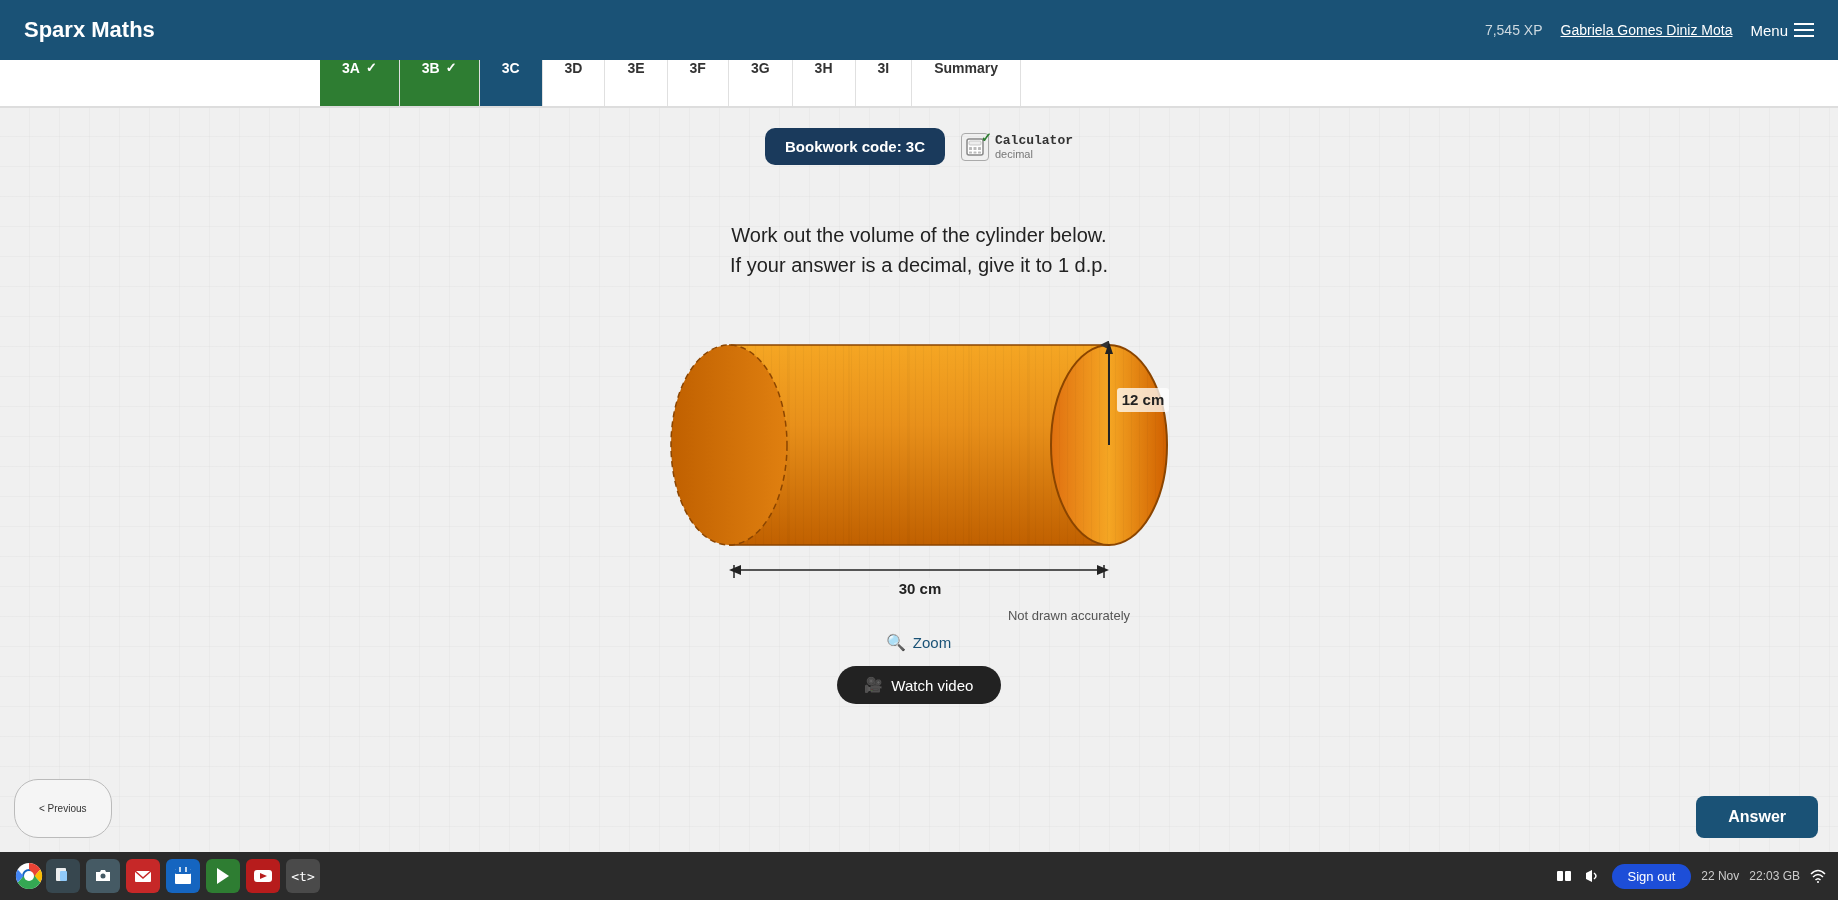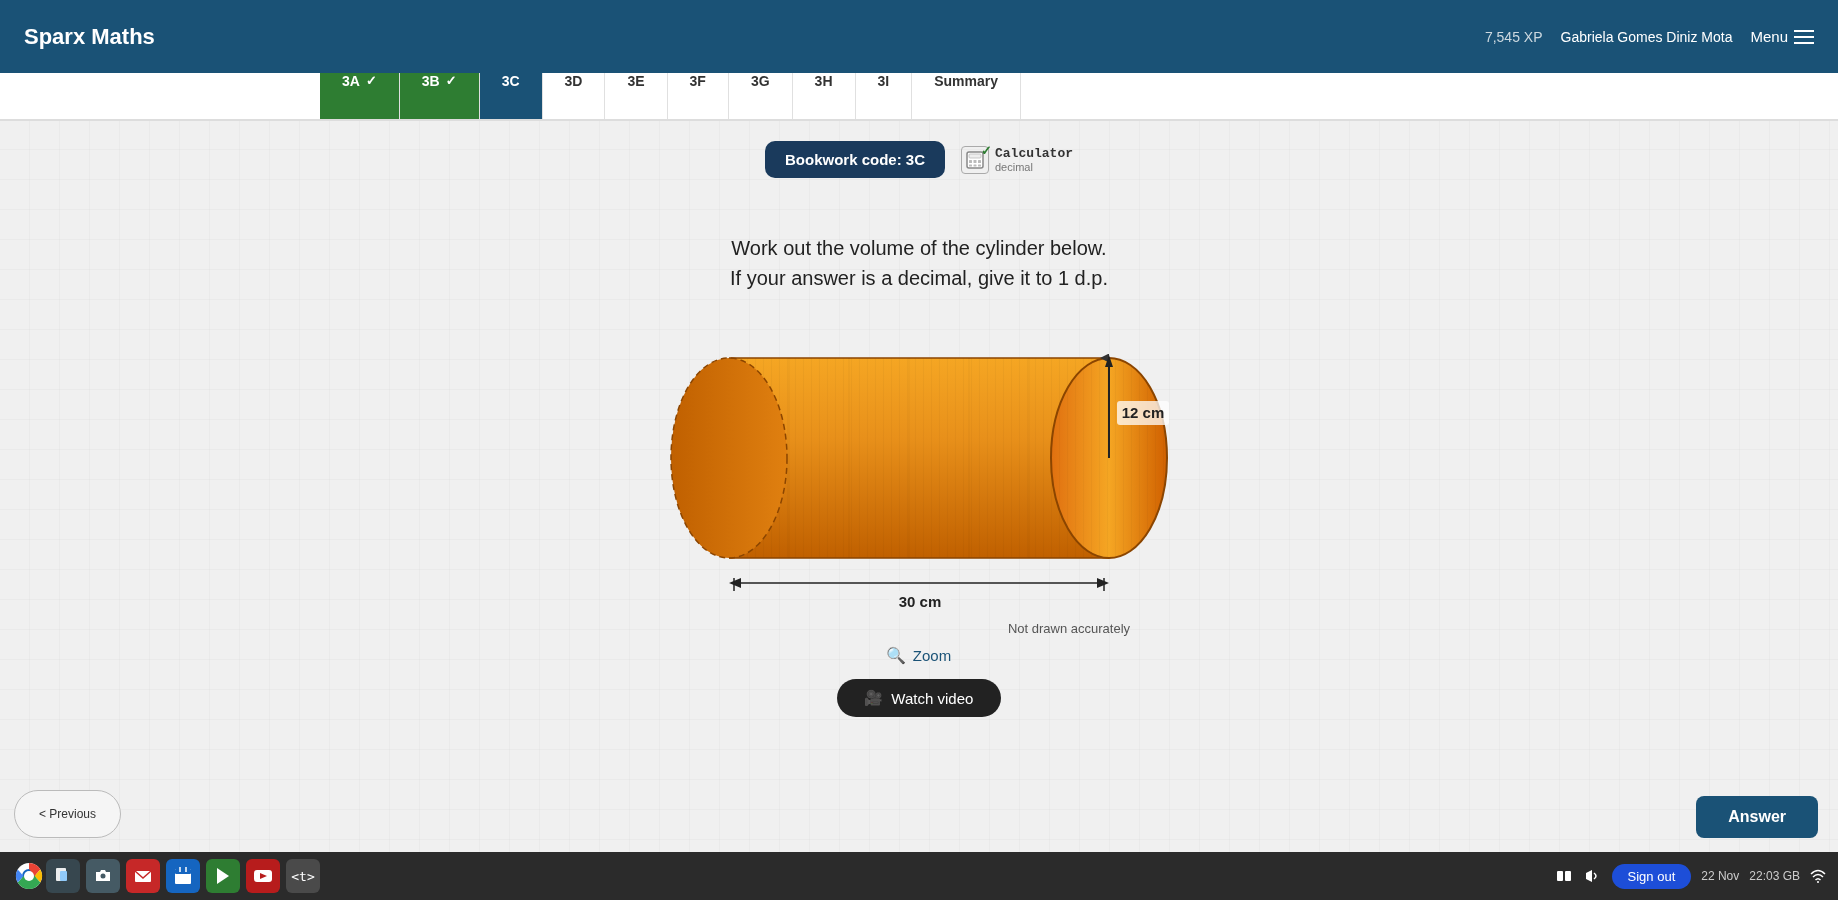--- a/index.html
+++ b/index.html
@@ -13,37 +13,37 @@
     }
 
     
     .header {
       background: #1a5276;
       color: white;
       display: flex;
       align-items: center;
       justify-content: space-between;
       padding: 0 24px;
-      height: 73px;
+      height: 60px;
       position: relative;
       z-index: 10;
     }
     .header-logo {
       font-size: 22px;
       font-weight: bold;
       color: white;
     }
     .header-right {
       display: flex;
       align-items: center;
       gap: 18px;
       font-size: 14px;
     }
     .header-xp { color: #cdd9e0; }
-    .header-name { color: white; }
+    .header-name { color: white; text-decoration: underline; }
     .header-menu {
       color: white;
       font-size: 15px;
       cursor: pointer;
       display: flex;
       align-items: center;
       gap: 6px;
     }
     .hamburger {
       display: flex;
@@ -187,22 +187,22 @@
       color: #1a5276;
       cursor: pointer;
       background: none;
       border: none;
       margin-bottom: 14px;
     }
     .prev-btn {
       background: #f5f5f5;
       border: 1.5px solid #bbb;
       border-radius: 24px;
-      padding: 16px 24px;
-      font-size: 12px;
+      padding: 23px 24px;
+      font-size: 10px;
       cursor: pointer;
       color: #333;
       font-weight: 500;
       margin-top: 8px;
     }
     .watch-video-btn {
       background: #222;
       color: white;
       border: none;
       border-radius: 24px;

